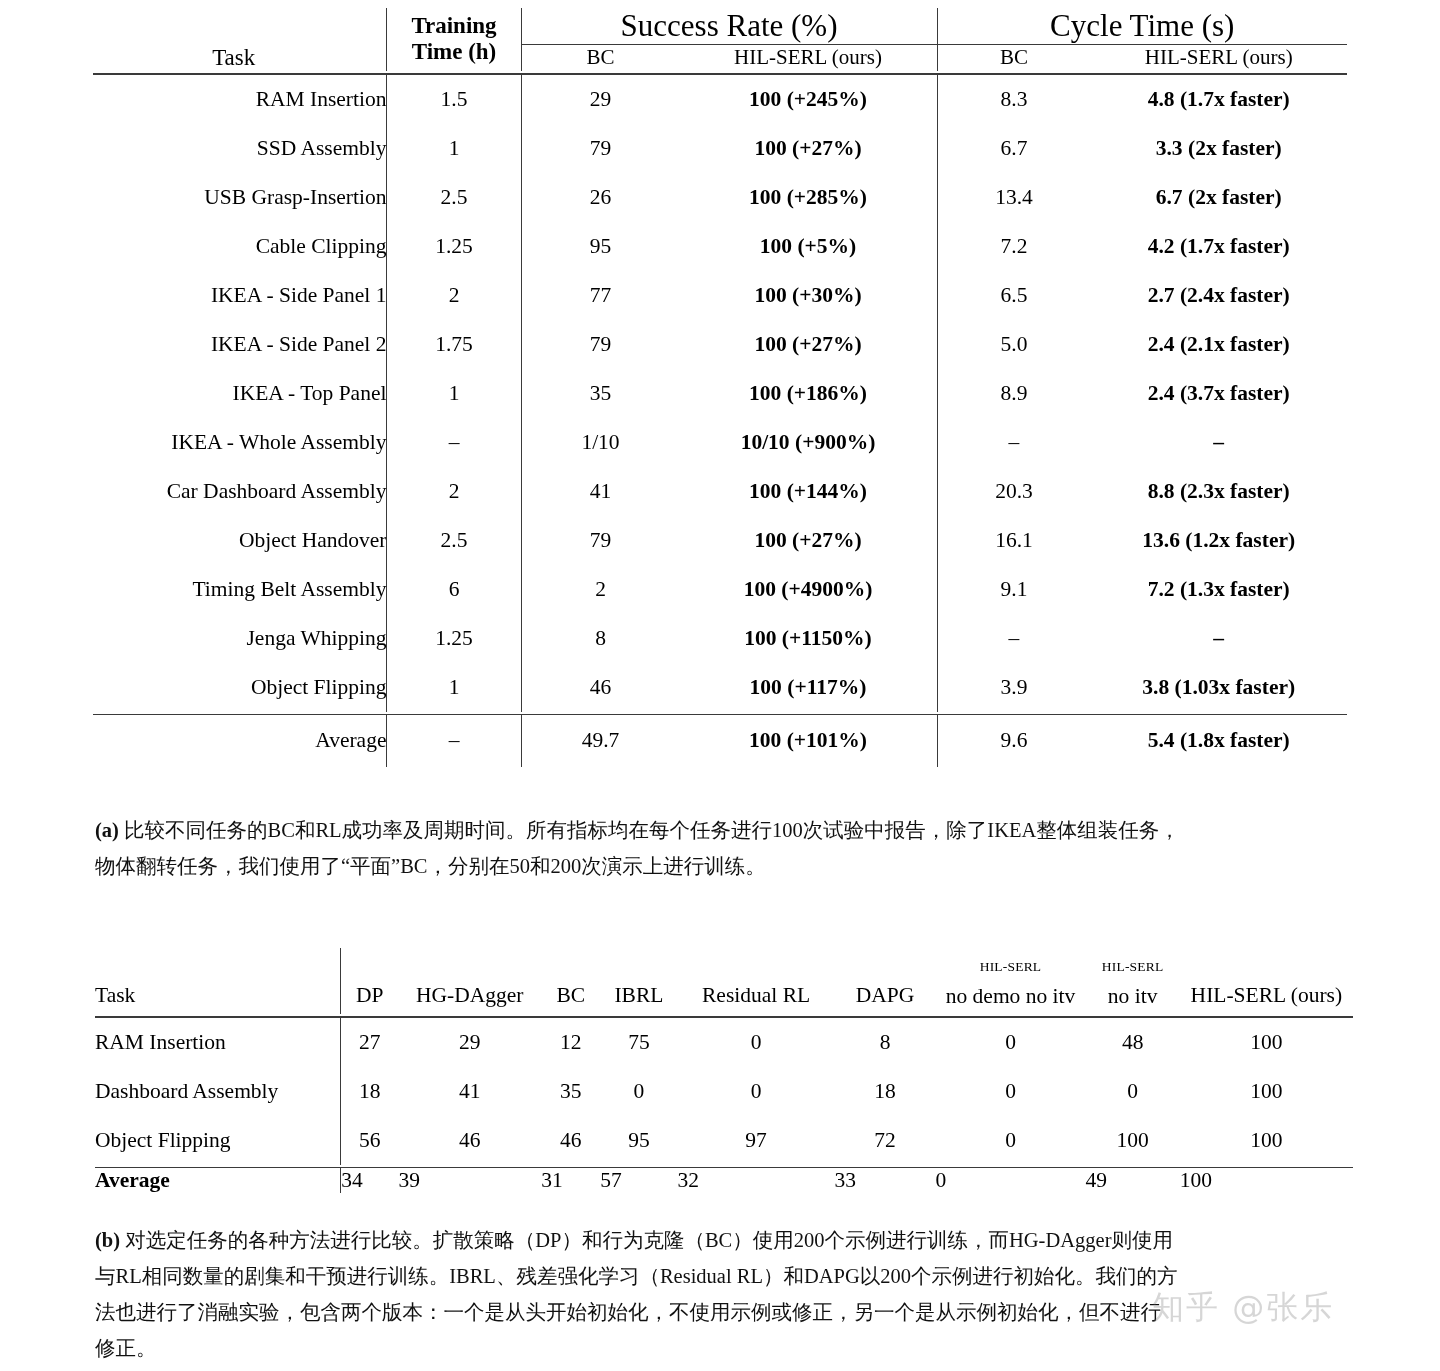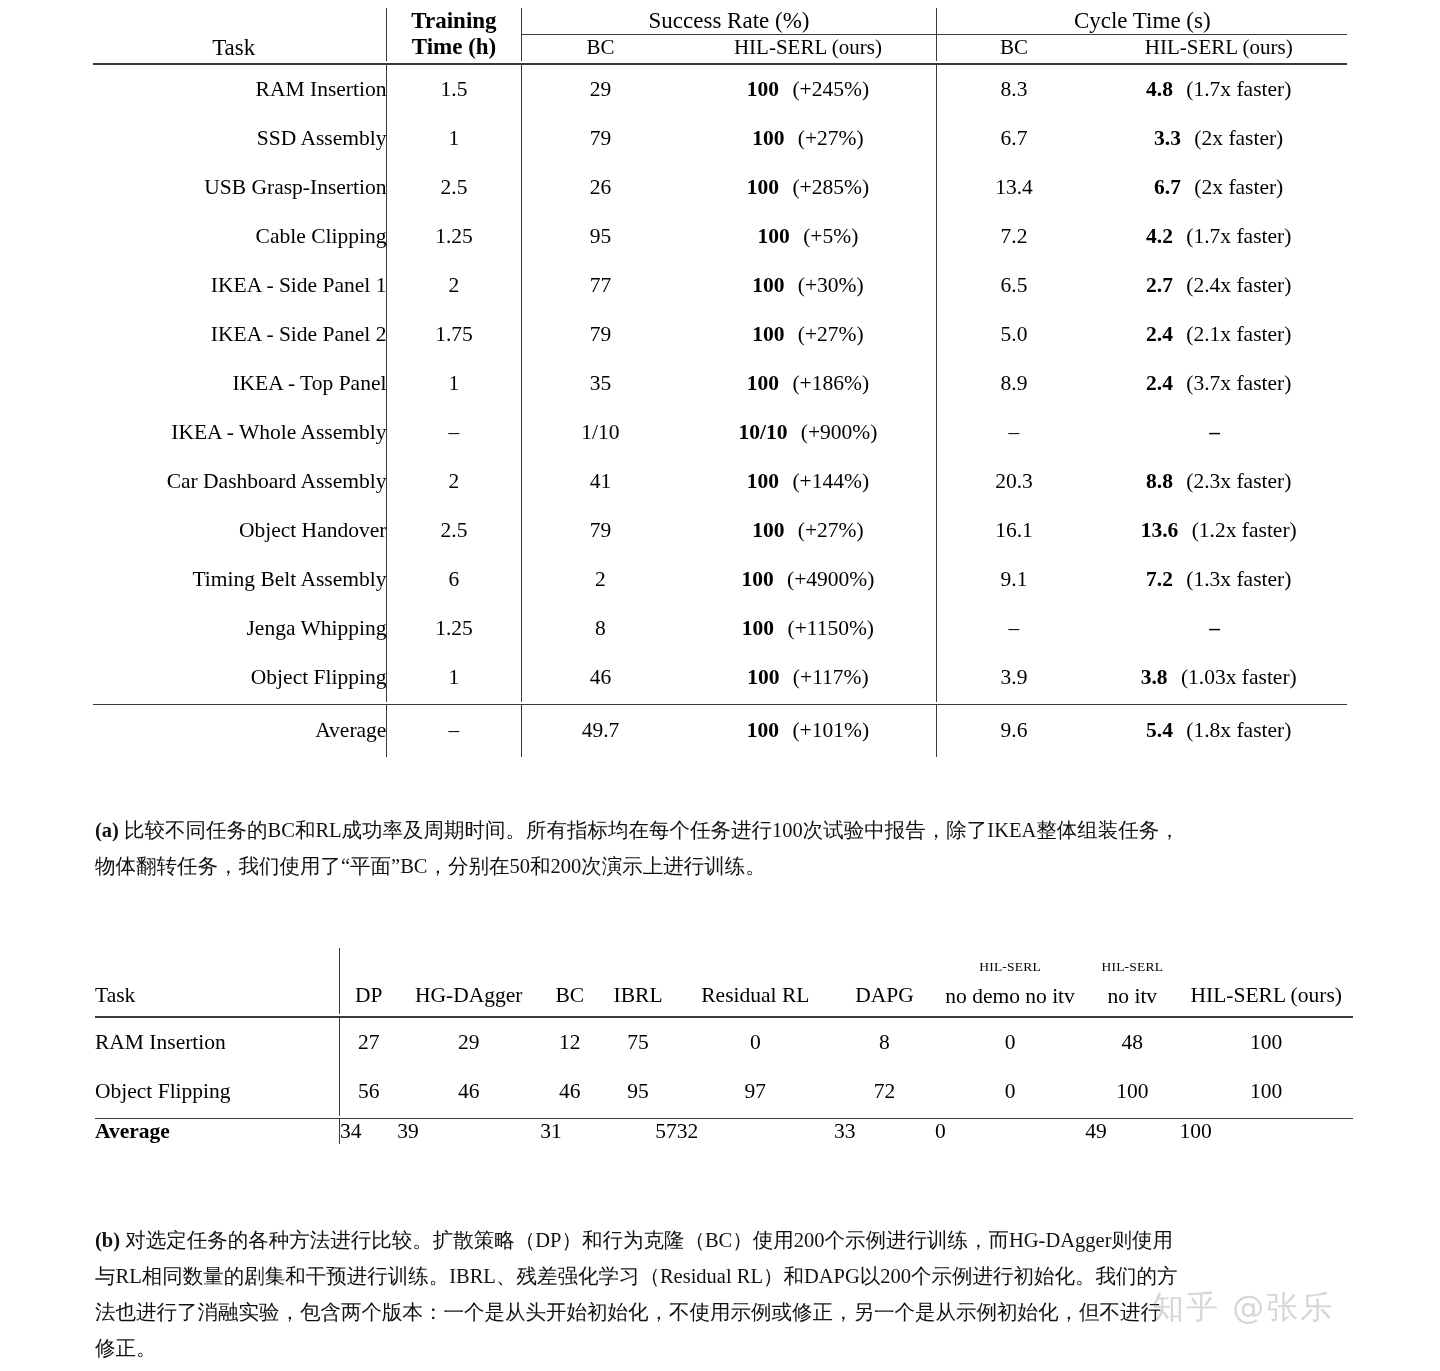--- a/index.html
+++ b/index.html
@@ -24,29 +24,29 @@
   .ha-task{width:285px;text-align:right;padding-right:12px;}
   .ha-tt{width:134px;text-align:center;}
   .ha-sr{width:420px;text-align:center;}
   .ha-ct{width:415px;text-align:center;}
 
   .rule-thick{border-bottom:2.2px solid #3a3a3a;}
   .rule-thin{border-bottom:1.3px solid #3a3a3a;}
 
   .vr-l{border-left:1.3px solid #3a3a3a;}
 
-  .grp-title{font-weight:bold;font-size:23px;text-align:center;padding-bottom:3px;}
+  .grp-title{font-weight:bold;font-size:31px;text-align:center;padding-bottom:3px;}
   .hdr-cell{text-align:center;font-size:21px;padding-top:4px;padding-bottom:8px;}
   .hdr-bold{font-weight:bold;font-size:23px;}
 
   .tbl-a tbody tr td{height:49px;}
   .cell-task{text-align:right;padding-right:13px;}
   .cell-c{text-align:center;}
   .b{font-weight:bold;}
-  .sub{font-weight:normal;padding-left:8px;}
+  .sub{font-weight:bold;}
 
   .avg-row td{height:52px;}
   .avg-label{font-weight:bold;}
 
   
   .caption{
     position:absolute;
     font-family:"Liberation Serif","DejaVu Serif",serif;
     font-size:20.5px;
     line-height:36px;
@@ -68,21 +68,21 @@
   .tbl-b thead td{height:60px;text-align:center;padding-bottom:6px;vertical-align:bottom;}
   .tbl-b tbody td{height:49px;text-align:center;}
   .b-task{text-align:left!important;width:260px;padding-left:2px;}
   .stack{display:block;line-height:1.02;}
   .stack .small{font-size:13.5px;display:block;letter-spacing:.2px;margin-bottom:12px;}
   .stack .main{display:block;font-size:21.5px;}
 
   .w-dp{width:60px;}
   .w-hgd{width:150px;}
   .w-bc{width:62px;}
-  .w-ibrl{width:80px;text-align:right;}
+  .w-ibrl{width:80px;}
   .w-res{width:165px;}
   .w-dapg{width:105px;}
   .w-nodemo{width:160px;}
   .w-noitv{width:100px;}
   .w-ours{width:185px;}
 
   
   .wm{
     position:absolute;left:1152px;top:1286px;
     font-family:"DejaVu Sans",sans-serif;
@@ -282,20 +282,32 @@
           <td class="w-hgd">29</td>
           <td class="w-bc">12</td>
           <td class="w-ibrl">75</td>
           <td class="w-res">0</td>
           <td class="w-dapg">8</td>
           <td class="w-nodemo">0</td>
           <td class="w-noitv">48</td>
           <td class="w-ours b">100</td>
         </tr>
         <tr>
+          <td class="b-task">Dashboard Assembly</td>
+          <td class="w-dp vr-l">18</td>
+          <td class="w-hgd">41</td>
+          <td class="w-bc">35</td>
+          <td class="w-ibrl">0</td>
+          <td class="w-res">0</td>
+          <td class="w-dapg">18</td>
+          <td class="w-nodemo">0</td>
+          <td class="w-noitv">0</td>
+          <td class="w-ours b">100</td>
+        </tr>
+        <tr>
           <td class="b-task">Object Flipping</td>
           <td class="w-dp vr-l">56</td>
           <td class="w-hgd">46</td>
           <td class="w-bc">46</td>
           <td class="w-ibrl">95</td>
           <td class="w-res">97</td>
           <td class="w-dapg">72</td>
           <td class="w-nodemo">0</td>
           <td class="w-noitv b">100</td>
           <td class="w-ours b">100</td>

